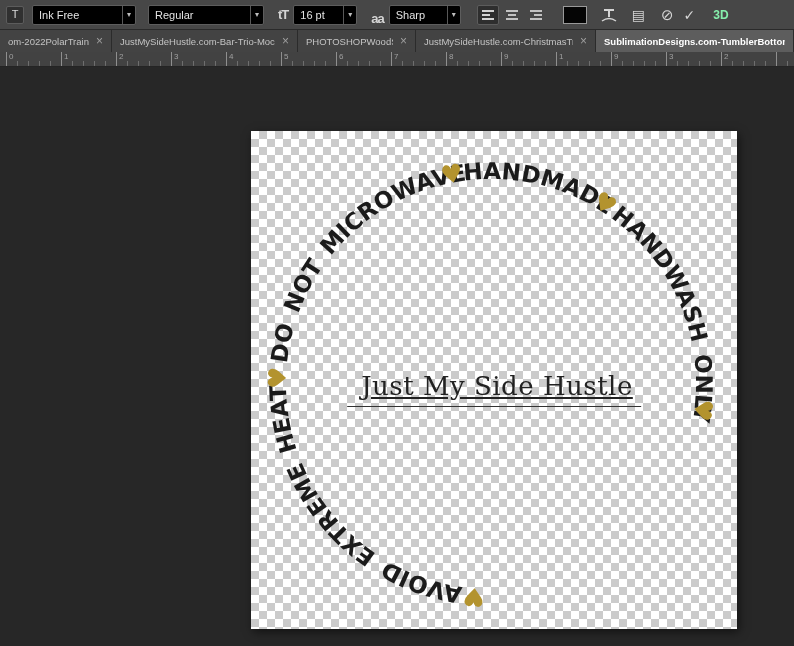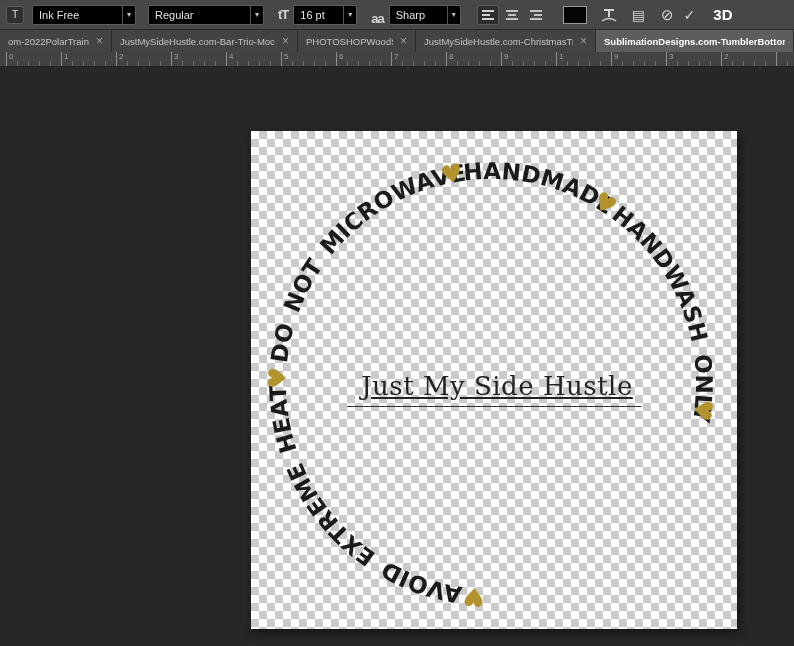--- a/index.html
+++ b/index.html
@@ -16,21 +16,21 @@
   .combo-val{padding:0 6px;flex:1;white-space:nowrap;overflow:hidden;}
   .combo-arrow{border-left:1px solid #585858;color:#bdbdbd;font-size:8px;line-height:18px;
                padding:0 4px;flex:none;}
   .mini-glyph{color:#d5d5d5;font-size:13px;font-weight:bold;flex:none;letter-spacing:-1px;}
   .align-group{display:flex;gap:2px;flex:none;}
   .align-btn{width:22px;height:20px;display:flex;align-items:center;justify-content:center;
              border-radius:2px;}
   .align-btn.active{background:#2e2e2e;border:1px solid #5c5c5c;box-sizing:border-box;}
   .swatch{width:22px;height:16px;background:#050505;border:1px solid #9a9a9a;flex:none;}
   .icon-btn{display:flex;align-items:center;justify-content:center;color:#d6d6d6;flex:none;}
-  .threed{color:#ffffff;font-size:15px;font-weight:bold;flex:none;}
+  .threed{color:#86efac;font-size:12px;font-weight:bold;flex:none;}
 
   
   .tab-bar{height:22px;background:#383838;display:flex;align-items:stretch;overflow:hidden;}
   .tab{display:flex;align-items:center;background:#434343;border-right:1px solid #2b2b2b;
        color:#c4c4c4;font-size:9.5px;padding:0 8px;box-sizing:border-box;flex:none;min-width:0;}
   .tab-label{flex:1 1 auto;min-width:0;overflow:hidden;white-space:nowrap;}
   .tab-close{flex:none;margin-left:7px;color:#9e9e9e;font-size:12px;line-height:12px;}
   .tab.t1{width:112px;}.tab.t2{width:186px;}.tab.t3{width:118px;}.tab.t4{width:180px;}
   .tab.active{flex:1 1 auto;background:#5d5d5d;color:#ffffff;font-weight:bold;}
 

